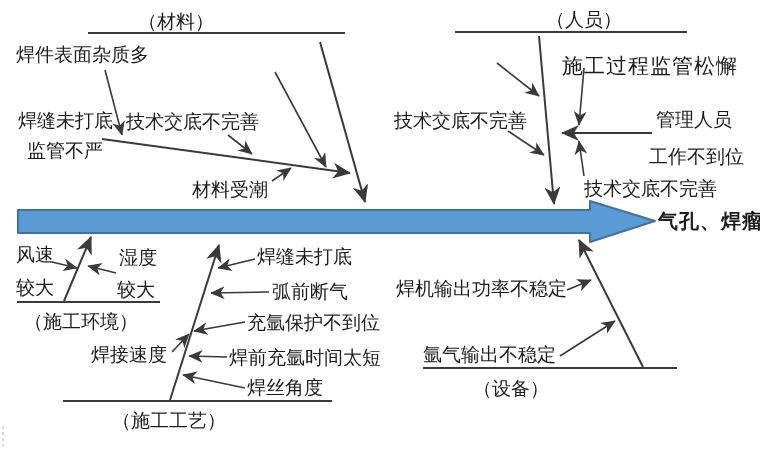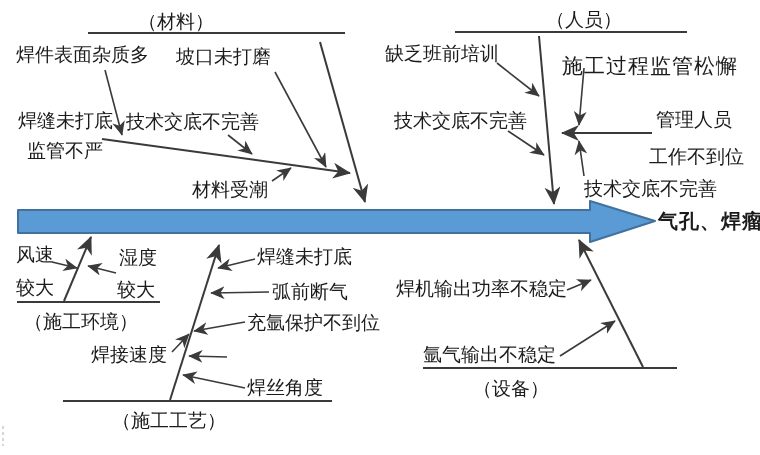--- a/index.html
+++ b/index.html
@@ -73,46 +73,45 @@
       <line x1="643" y1="367" x2="579" y2="240" marker-end="url(#ah)"></line>
       <line x1="567" y1="290" x2="591" y2="280" marker-end="url(#ah)" stroke-width="1.6"></line>
       <line x1="560" y1="356" x2="615" y2="321" marker-end="url(#ah)" stroke-width="1.6"></line>
     </g>
 
     <line x1="3" y1="426" x2="3" y2="455" stroke="#c9c9c9" stroke-width="1.5" stroke-dasharray="3,3"></line>
   </svg>
 
   <div class="lbl hdr" style="left:138px;top:11px">（材料）</div>
   <div class="lbl" style="left:16px;top:44px">焊件表面杂质多</div>
-  <div class="lbl" style="left:176px;top:46px">坡口未打磨</div>
   <div class="lbl" style="left:18px;top:110px">焊缝未打底</div>
   <div class="lbl" style="left:27px;top:140px">监管不严</div>
   <div class="lbl" style="left:126px;top:111px">技术交底不完善</div>
   <div class="lbl" style="left:192px;top:179px">材料受潮</div>
 
   <div class="lbl hdr" style="left:546px;top:9px">（人员）</div>
-  <div class="lbl" style="left:385px;top:43px">缺乏班前培训</div>
   <div class="lbl big" style="left:562px;top:41px">施工过程监管松懈</div>
   <div class="lbl" style="left:394px;top:110px">技术交底不完善</div>
   <div class="lbl" style="left:656px;top:109px">管理人员</div>
   <div class="lbl" style="left:649px;top:146px">工作不到位</div>
   <div class="lbl" style="left:584px;top:178px">技术交底不完善</div>
 
   <div class="lbl effect" style="left:658px;top:210px">气孔、焊瘤</div>
 
   <div class="lbl" style="left:16px;top:244px">风速</div>
   <div class="lbl" style="left:16px;top:277px">较大</div>
   <div class="lbl" style="left:119px;top:247px">湿度</div>
   <div class="lbl" style="left:117px;top:279px">较大</div>
   <div class="lbl hdr" style="left:24px;top:311px">（施工环境）</div>
 
   <div class="lbl" style="left:257px;top:246px">焊缝未打底</div>
   <div class="lbl" style="left:272px;top:281px">弧前断气</div>
   <div class="lbl" style="left:247px;top:312px">充氩保护不到位</div>
   <div class="lbl" style="left:91px;top:344px">焊接速度</div>
+  <div class="lbl" style="left:229px;top:347px">焊前充氩时间太短</div>
   <div class="lbl" style="left:247px;top:377px">焊丝角度</div>
   <div class="lbl hdr" style="left:112px;top:410px">（施工工艺）</div>
 
   <div class="lbl" style="left:396px;top:278px">焊机输出功率不稳定</div>
   <div class="lbl" style="left:423px;top:344px">氩气输出不稳定</div>
   <div class="lbl hdr" style="left:473px;top:378px">（设备）</div>
 
 </div>
 
 </body></html>

